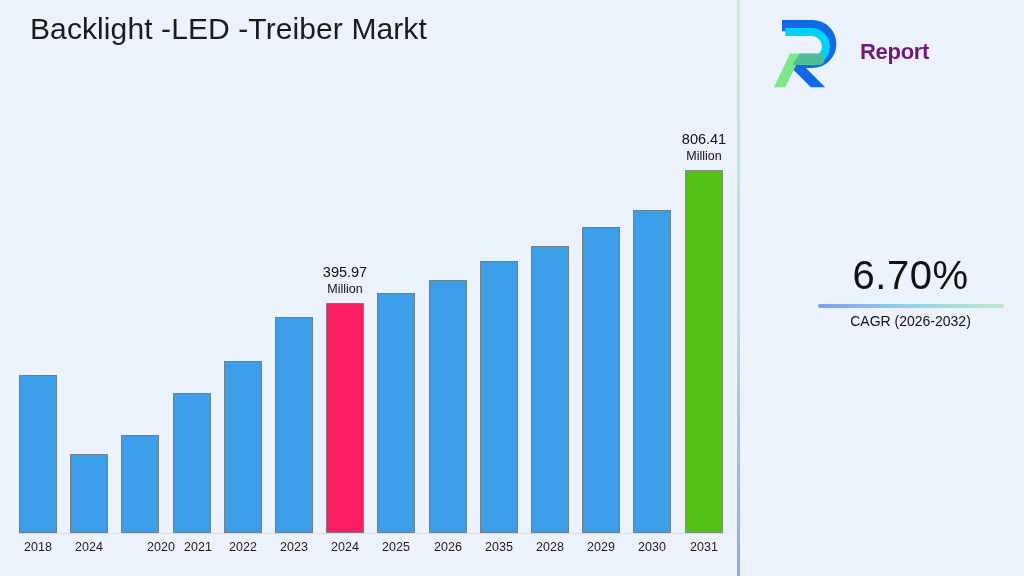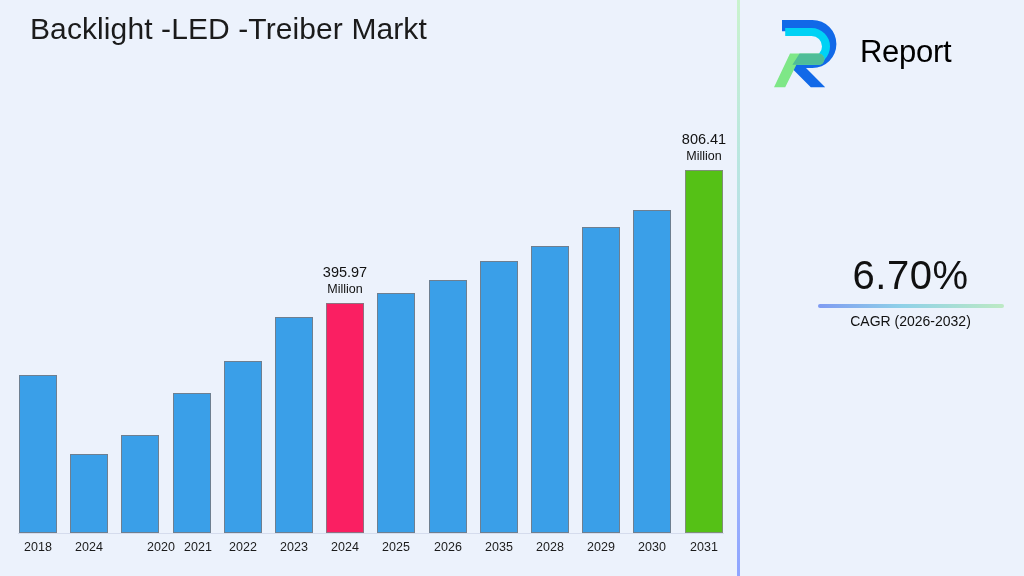--- a/index.html
+++ b/index.html
@@ -64,21 +64,21 @@
   .right-panel{
     position:absolute;left:741px;top:0;width:283px;height:576px;
   }
 
   .logo{
     position:absolute;left:25px;top:12px;
     display:flex;align-items:center;gap:14px;
   }
   .logo-mark{width:80px;height:80px;flex:0 0 80px;}
   .logo-text{
-    font-size:31px;line-height:1.05;font-weight:400;color:#000000;
+    font-size:22px;line-height:1.05;font-weight:700;color:#701a75;
     letter-spacing:-0.3px;
   }
   .logo-text span{display:block;}
 
   .cagr-block{
     position:absolute;left:0;top:253px;width:283px;text-align:center;margin-left:28px;
   }
   .cagr-value{font-size:40px;color:#111;letter-spacing:0.5px;}
   .cagr-rule{
     width:186px;height:4px;margin:6px auto 5px auto;border-radius:2px;

